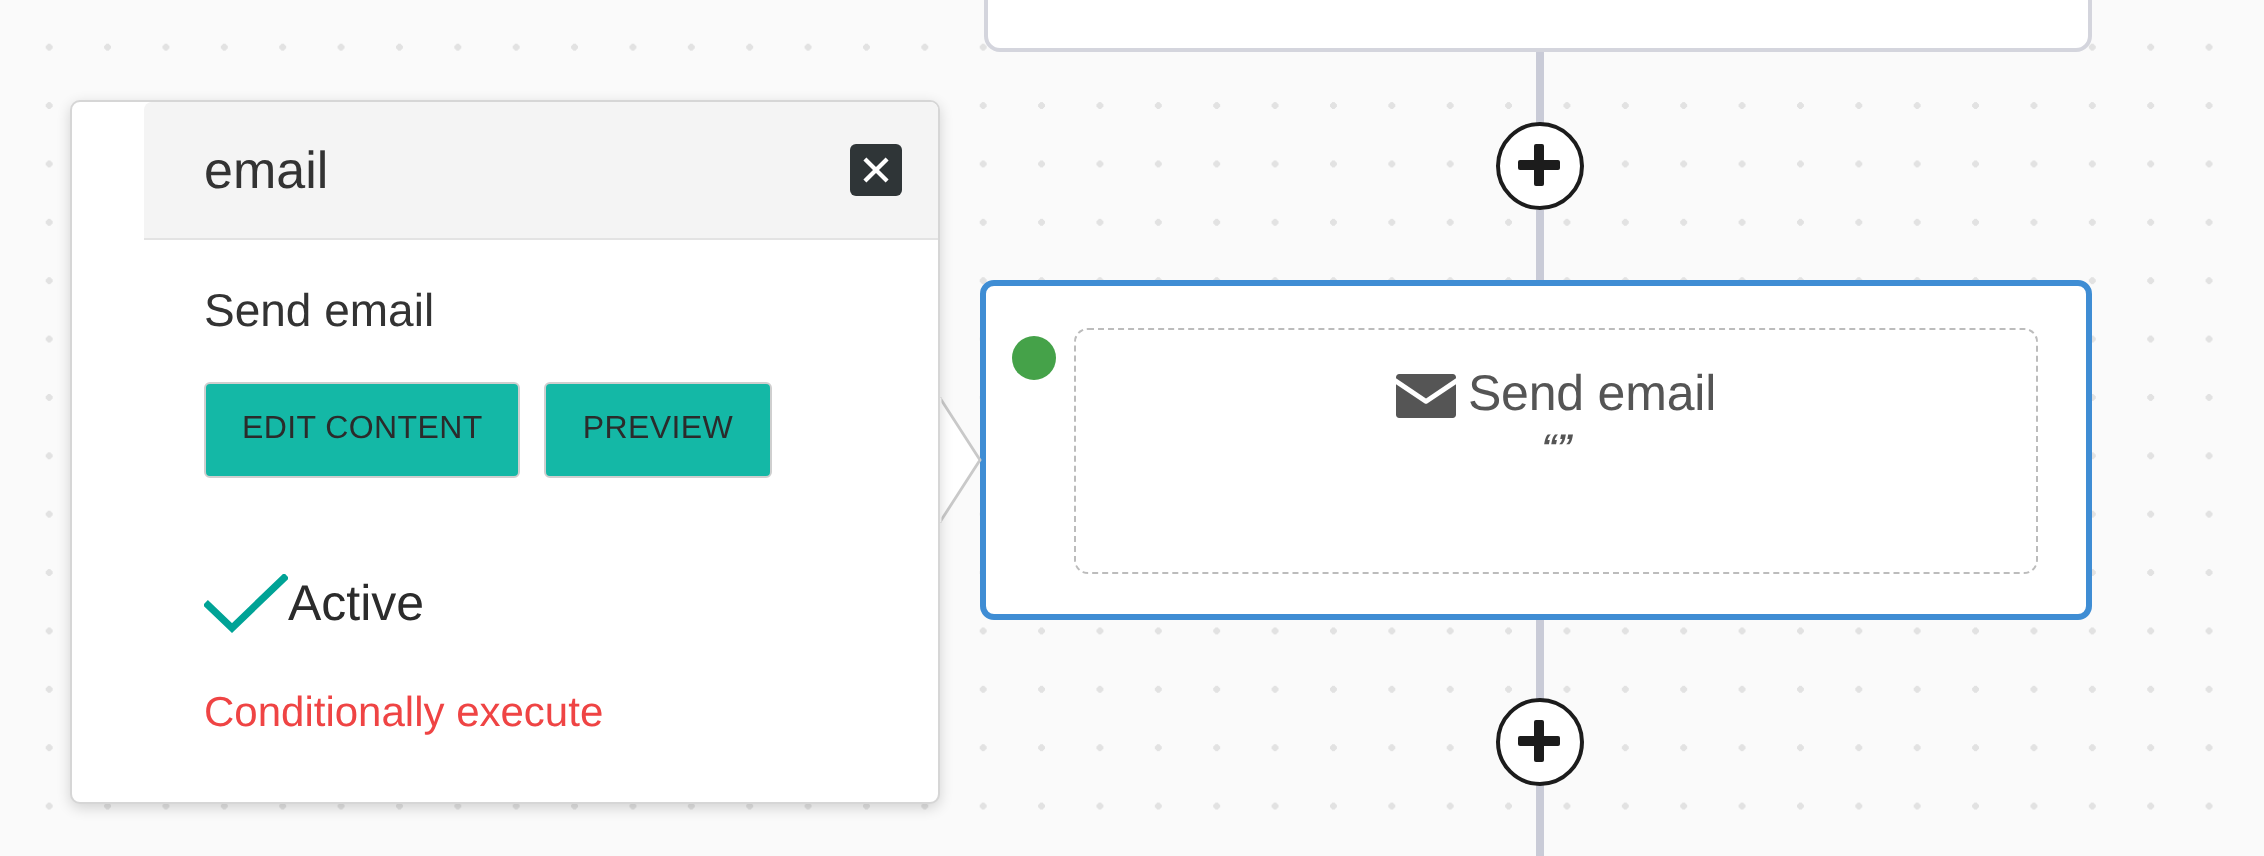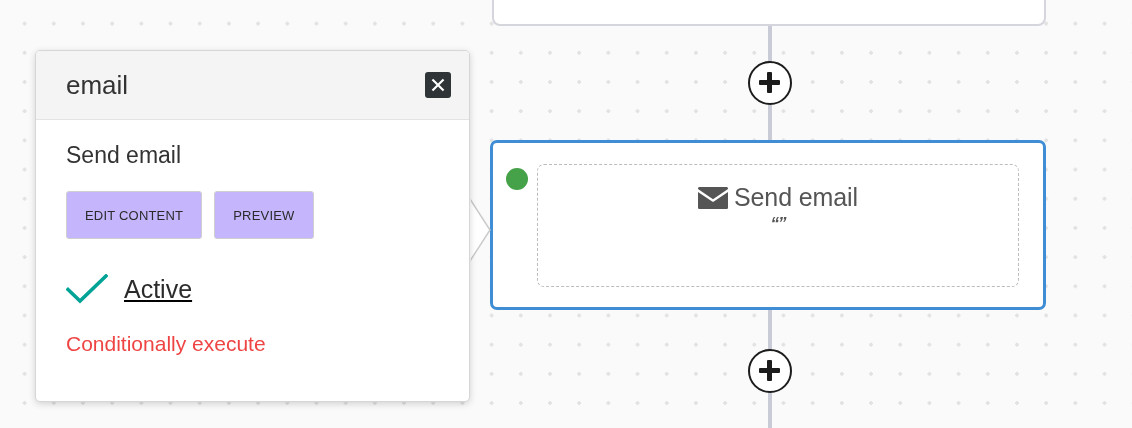--- a/index.html
+++ b/index.html
@@ -143,20 +143,21 @@
     position: absolute;
     left: 35px;
     top: 50px;
     width: 435px;
     height: 352px;
     background: #ffffff;
     border: 1px solid #d6d6d6;
     border-radius: 5px;
     box-shadow: 0 2px 7px rgba(0,0,0,0.16);
     box-sizing: border-box;
+    padding-left: 36px;
   }
   .popup-header {
     position: relative;
     height: 68px;
     background: #f4f4f4;
     border-bottom: 1px solid #e3e3e3;
     border-radius: 4px 4px 0 0;
     display: flex;
     align-items: center;
   }
@@ -193,37 +194,35 @@
   .section-label {
     font-size: 23px;
     color: #333333;
     margin-bottom: 22px;
   }
   .btn-row {
     display: flex;
     gap: 12px;
   }
   .ghost-btn {
-    background: #c4b5fd;
+    background: #14b8a6;
     border: 1px solid #cfcfcf;
     border-radius: 3px;
     padding: 0 18px;
     height: 48px;
-    font-size: 13px;
+    font-size: 16px;
     color: #2b2b2b;
     font-family: "Liberation Sans", sans-serif;
     cursor: pointer;
     letter-spacing: 0.2px;
   }
   .active-row {
     display: flex;
     align-items: center;
-    gap: 16px;
-    margin-top: 35px;
-    text-decoration: underline;
+    margin-top: 48px;
   }
   .check-icon {
     display: block;
     width: 42px;
     height: 30px;
     color: #00a396;
   }
   .active-label {
     font-size: 25px;
     color: #2b2b2b;

